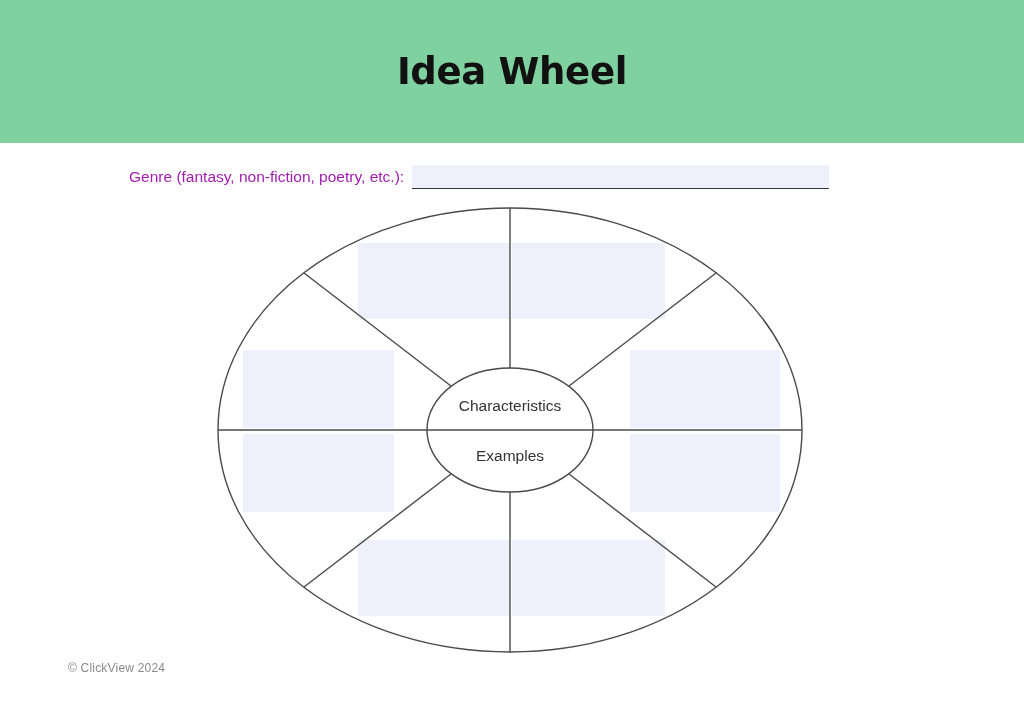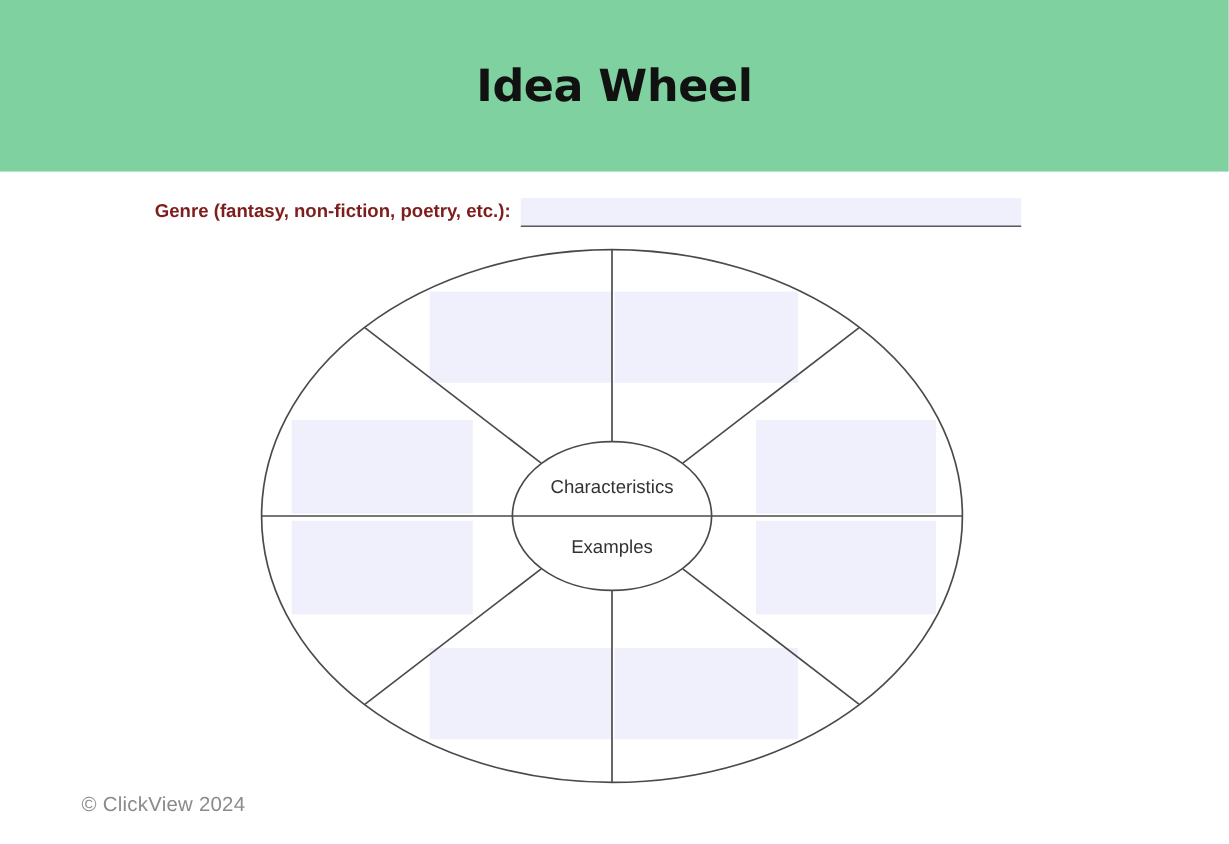--- a/index.html
+++ b/index.html
@@ -44,25 +44,24 @@
     position: absolute;
     left: 129px;
     top: 163px;
     width: 780px;
     height: 26px;
     display: flex;
     align-items: flex-end;
   }
   #genre-label {
     font-size: 15.5px;
-    color: #7f1d1d;
+    color: #a21caf;
     white-space: nowrap;
     line-height: 22px;
     padding-bottom: 1px;
-    font-weight: bold;
   }
   #genre-input {
     margin-left: 8px;
     flex: 0 0 417px;
     height: 24px;
     background: #eff0fc;
     border: none;
     border-bottom: 1.6px solid #333333;
     outline: none;
     font-size: 15px;
@@ -102,21 +101,21 @@
     fill: #333333;
     text-anchor: middle;
     dominant-baseline: middle;
   }
 
   
   #footer-copyright {
     position: absolute;
     left: 68px;
     top: 661px;
-    font-size: 17px;
+    font-size: 12px;
     color: #8a8a8a;
     letter-spacing: 0.2px;
   }
 </style>
 </head>
 <body>
 
 <div id="page">
 
   <div id="header-banner">

